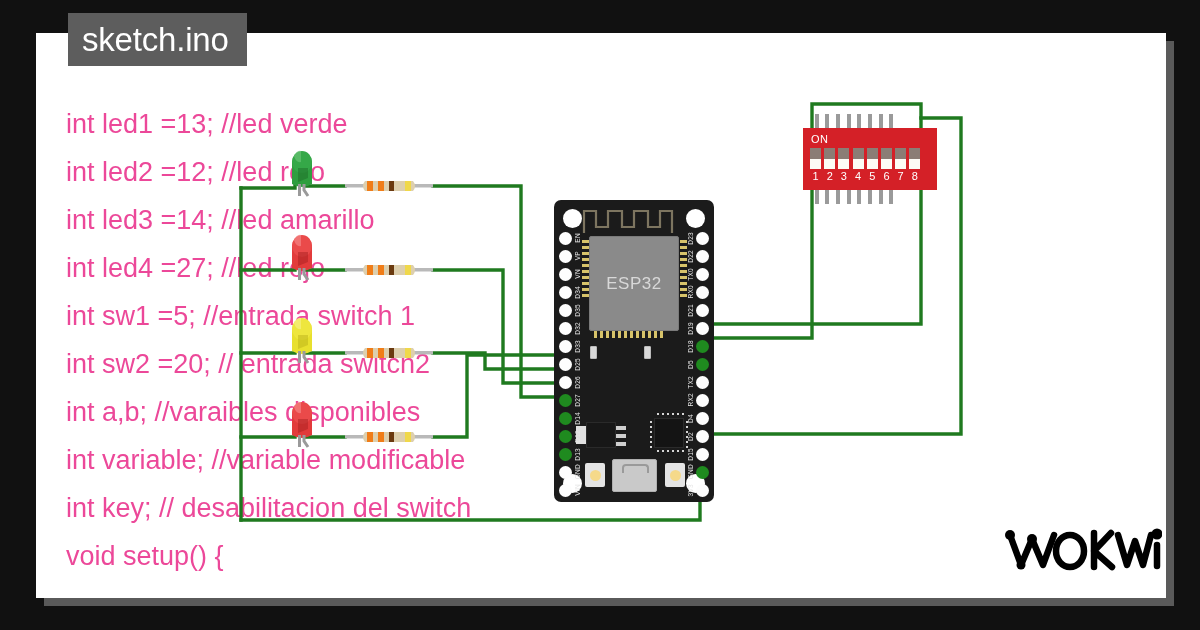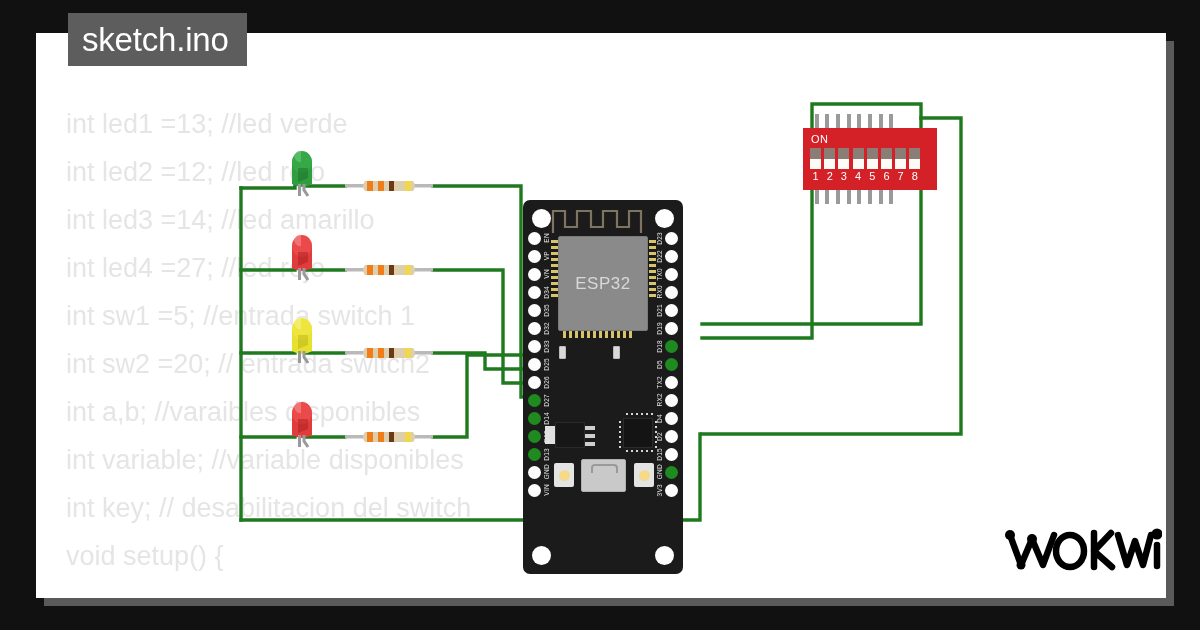--- a/index.html
+++ b/index.html
@@ -42,34 +42,34 @@
     line-height: 1;
   }
 
   
   .code {
     position: absolute; left: 66px; top: 100px;
     z-index: 5;
     pointer-events: none;
   }
   .code-line {
-    color: #e5e5e5;
+    color: #ec4899;
     font-size: 27px;
     line-height: 48px;
     white-space: pre;
     font-family: "Liberation Sans", sans-serif;
   }
 
   
   .circuit { position: absolute; left: 0; top: 0; width: 1200px; height: 630px; z-index: 10; }
 
   
   .esp32 {
-    position: absolute; left: 523px; top: 200px;
-    width: 160px; height: 374px;
+    position: absolute; left: 554px; top: 200px;
+    width: 160px; height: 302px;
     background: #1b1b1b;
     border-radius: 7px;
     z-index: 20;
   }
   .board-hole {
     position: absolute; width: 19px; height: 19px;
     border-radius: 50%; background: #ffffff;
   }
   .bh-tl { left: 9px; top: 9px; }
   .bh-tr { right: 9px; top: 9px; }
@@ -190,21 +190,21 @@
   <div class="canvas"></div>
 
   <div class="code">
     <div class="code-line">int led1 =13; //led verde</div>
     <div class="code-line">int led2 =12; //led rojo</div>
     <div class="code-line">int led3 =14; //led amarillo</div>
     <div class="code-line">int led4 =27; //led rojo</div>
     <div class="code-line">int sw1 =5; //entrada switch 1</div>
     <div class="code-line">int sw2 =20; // entrada switch2</div>
     <div class="code-line">int a,b; //varaibles disponibles</div>
-    <div class="code-line">int variable; //variable disponibles</div>
+    <div class="code-line">int variable; //variable modificable</div>
     <div class="code-line">int key; // desabilitacion del switch</div>
     <div class="code-line">void setup() {</div>
   </div>
 
   <svg class="circuit" viewBox="0 0 1200 630">
     <g fill="none" stroke="#1f7a1f" stroke-width="3.4" stroke-linecap="square" stroke-linejoin="miter">
 
       <path d="M241 188 L241 520"></path>
 
       <path d="M241 520 L700 520 L700 434"></path>

